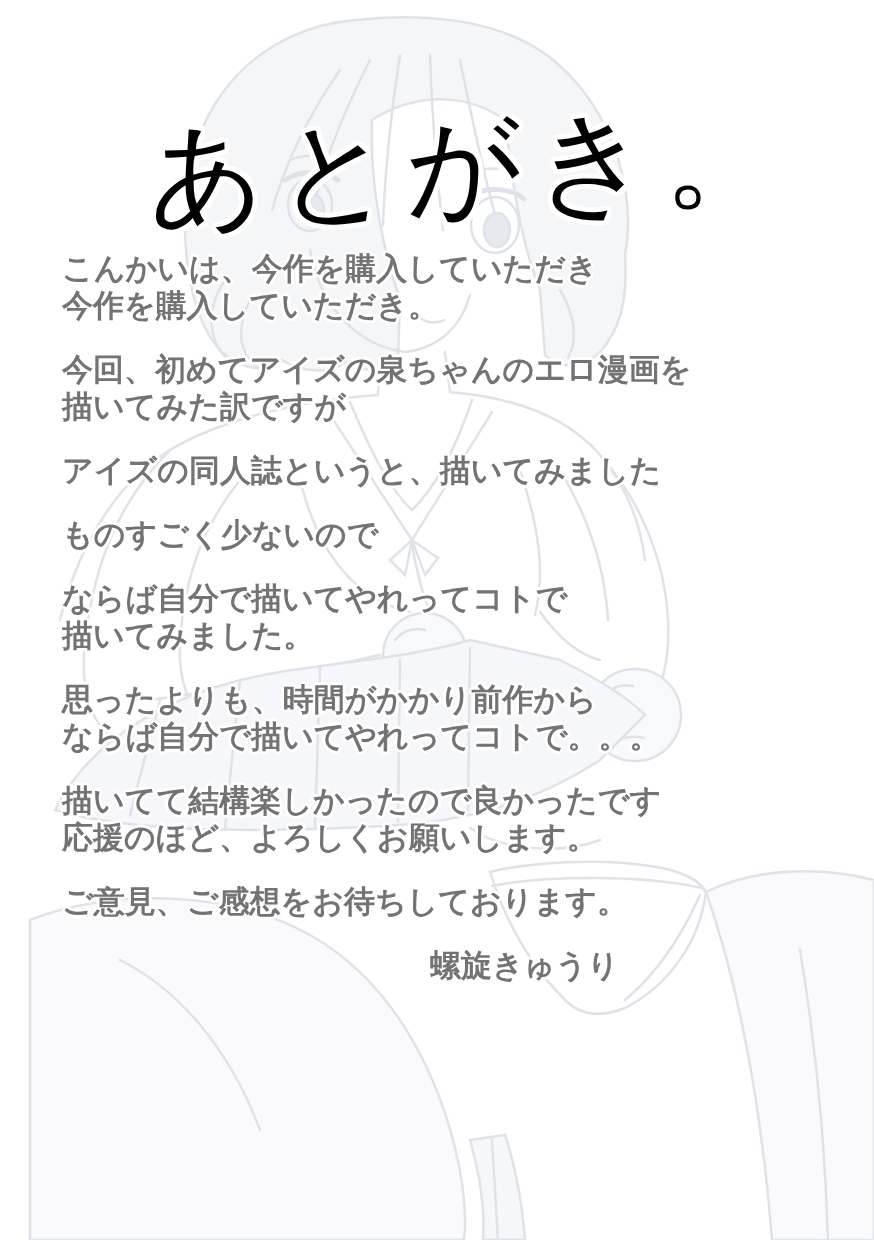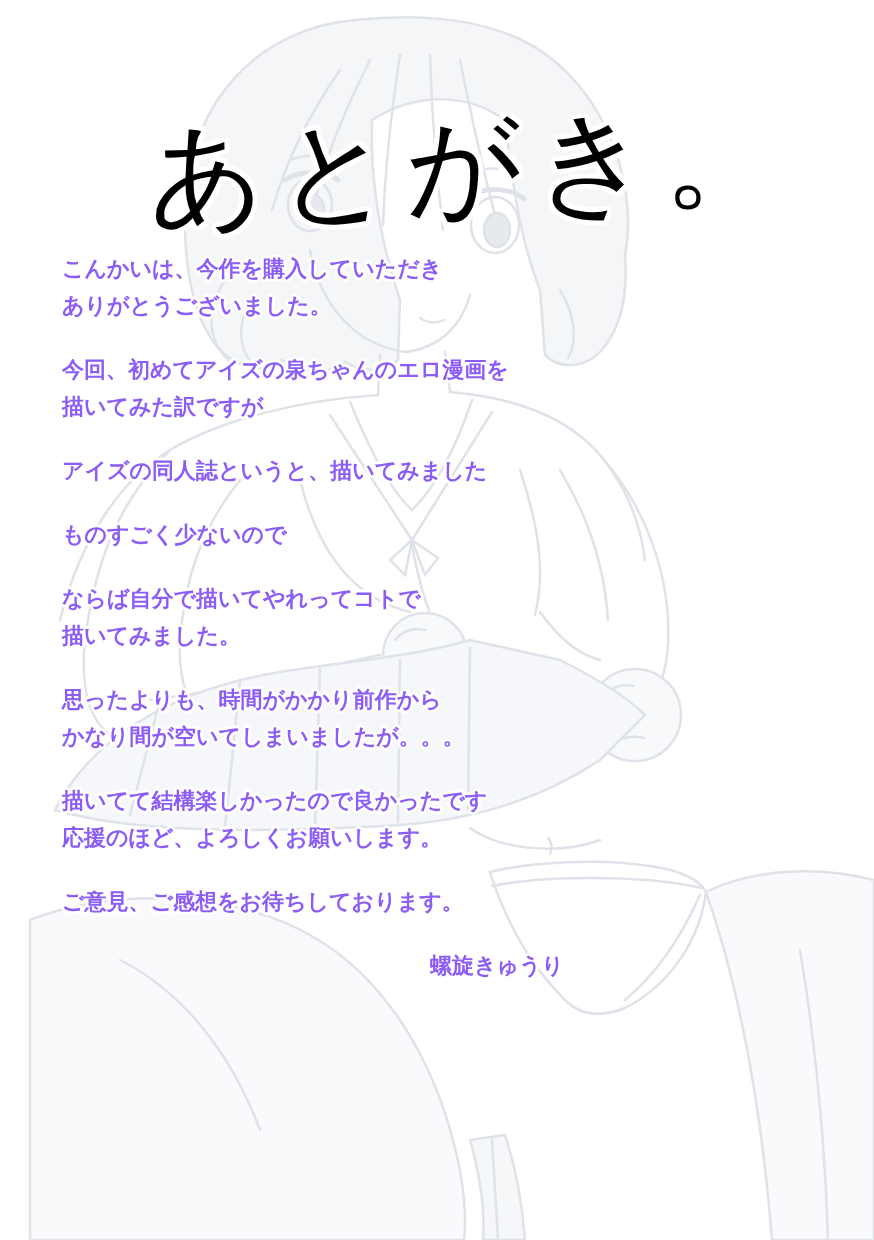--- a/index.html
+++ b/index.html
@@ -22,21 +22,21 @@
     position: absolute; left: 148px; top: 90px;
     font-size: 114px; font-weight: 400; letter-spacing: 12px;
     color: #000; white-space: nowrap;
     transform: rotate(-2deg);
     text-shadow:
       -4px -4px 0 #fff, 4px -4px 0 #fff, -4px 4px 0 #fff, 4px 4px 0 #fff,
       0 -5px 0 #fff, 0 5px 0 #fff, -5px 0 0 #fff, 5px 0 0 #fff;
   }
   .afterword-body {
     position: absolute; left: 62px; top: 250px; width: 800px;
-    color: #8b5cf6; font-size: 22px; font-weight: 700; line-height: 37px;
+    color: #737373; font-size: 31px; font-weight: 700; line-height: 37px;
   }
   .afterword-body p { margin: 0 0 27px 0; }
   .afterword-body .line { display: block; }
   .signature { padding-left: 368px; }
 </style>
 </head>
 <body>
 
 <svg class="bg-art" viewBox="0 0 874 1240" xmlns="http://www.w3.org/2000/svg" aria-hidden="true">
   <g stroke="#c6ccd6" stroke-width="2.5" fill="none" opacity="0.55" stroke-linecap="round">
@@ -156,39 +156,39 @@
       <path d="M 492 1140 L 498 1240"></path>
     </g>
   </g>
 </svg>
 
 <div class="page-title">あとがき。</div>
 
 <div class="afterword-body">
   <p class="halo">
     <span class="line">こんかいは、今作を購入していただき</span>
-    <span class="line">ありがとうございました。</span>
+    <span class="line">今作を購入していただき。</span>
   </p>
   <p class="halo">
     <span class="line">今回、初めてアイズの泉ちゃんのエロ漫画を</span>
     <span class="line">描いてみた訳ですが</span>
   </p>
   <p class="halo">
     <span class="line">アイズの同人誌というと、描いてみました</span>
   </p>
   <p class="halo">
     <span class="line">ものすごく少ないので</span>
   </p>
   <p class="halo">
     <span class="line">ならば自分で描いてやれってコトで</span>
     <span class="line">描いてみました。</span>
   </p>
   <p class="halo">
     <span class="line">思ったよりも、時間がかかり前作から</span>
-    <span class="line">かなり間が空いてしまいましたが。。。</span>
+    <span class="line">ならば自分で描いてやれってコトで。。。</span>
   </p>
   <p class="halo">
     <span class="line">描いてて結構楽しかったので良かったです</span>
     <span class="line">応援のほど、よろしくお願いします。</span>
   </p>
   <p class="halo">
     <span class="line">ご意見、ご感想をお待ちしております。</span>
   </p>
   <p class="halo signature">螺旋きゅうり</p>
 </div>

